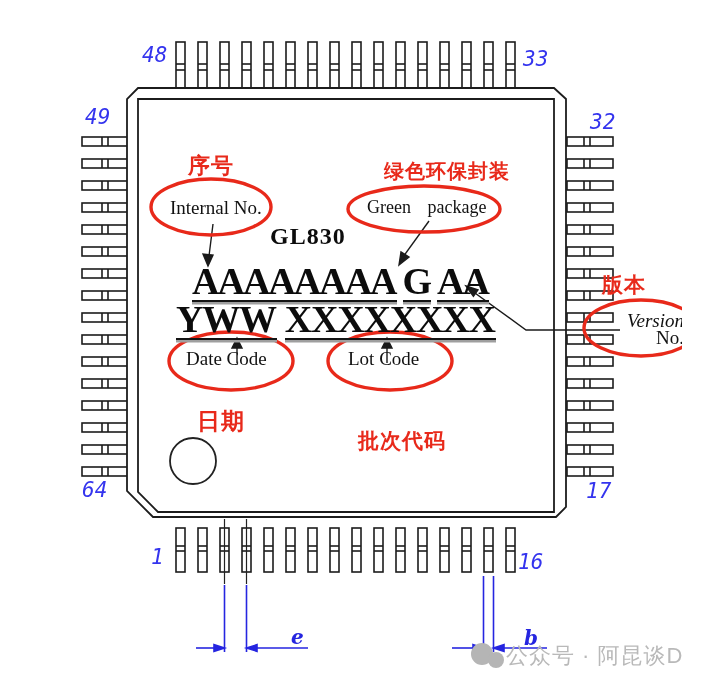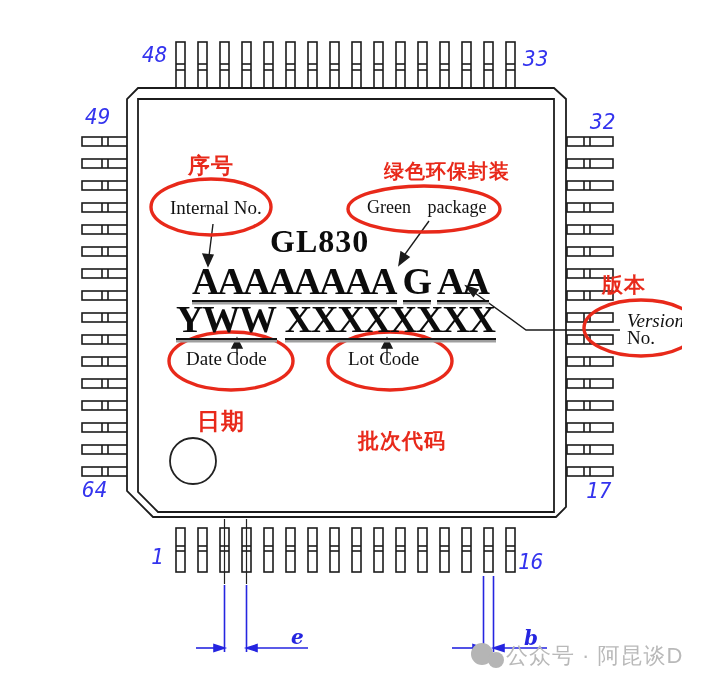--- a/index.html
+++ b/index.html
@@ -16,21 +16,21 @@
   .cn{
     color:#e8291a;font-size:21px;font-weight:bold;
     font-family:"Liberation Sans",sans-serif;letter-spacing:1px;
   }
   .eng{
     color:#111;font-family:"Liberation Serif",serif;font-size:19px;
   }
   .mark{
     color:#0c0c0c;font-family:"Liberation Serif",serif;font-weight:bold;
   }
-  .partno{font-size:32px;letter-spacing:1px;}
+  .partno{font-size:24px;letter-spacing:1px;}
   .rowA{font-size:38px;letter-spacing:-2px;}
   .rowB{font-size:38px;letter-spacing:-1.2px;}
   .seg{
     display:inline-block;line-height:1;padding:0 1px 0 0;
     border-bottom:2.5px solid #141414;
     box-shadow:0 2.5px 0 #9f9f9f;
   }
   .seg + .seg{margin-left:6px;}
   .dimlabel{
     color:#2525e0;font-family:"DejaVu Serif",serif;font-style:italic;
@@ -327,21 +327,21 @@
   <div class="txt cn" style="left:602px;top:271px;">版本</div>
   <div class="txt cn" style="left:197px;top:406px;font-size:23px;">日期</div>
   <div class="txt cn" style="left:358px;top:403px;margin-top:24px;">批次代码</div>
 
   <div class="txt eng greenpkg" style="left:367px;top:197px;">Green package</div>
   <div class="txt eng" style="left:170px;top:197px;">Internal No.</div>
   <div class="txt eng" style="left:186px;top:348px;">Date Code</div>
   <div class="txt eng" style="left:348px;top:348px;">Lot Code</div>
   <div class="txt eng verno" style="left:627px;top:312px;">
     <span style="display:block;font-style:italic;">Version</span>
-    <span style="display:block;">No.</span>
+    <span style="display:block;text-align:right;">No.</span>
   </div>
 
   <div class="txt mark partno" style="left:270px;top:223px;">GL830</div>
   <div class="txt mark rowA" style="left:192px;top:259px;">
     <span class="seg">AAAAAAAA</span><span class="seg">G</span><span class="seg">AA</span>
   </div>
   <div class="txt mark rowB" style="left:176px;top:297px;">
     <span class="seg">YWW</span><span class="seg" style="margin-left:8px;">XXXXXXXX</span>
   </div>
 

